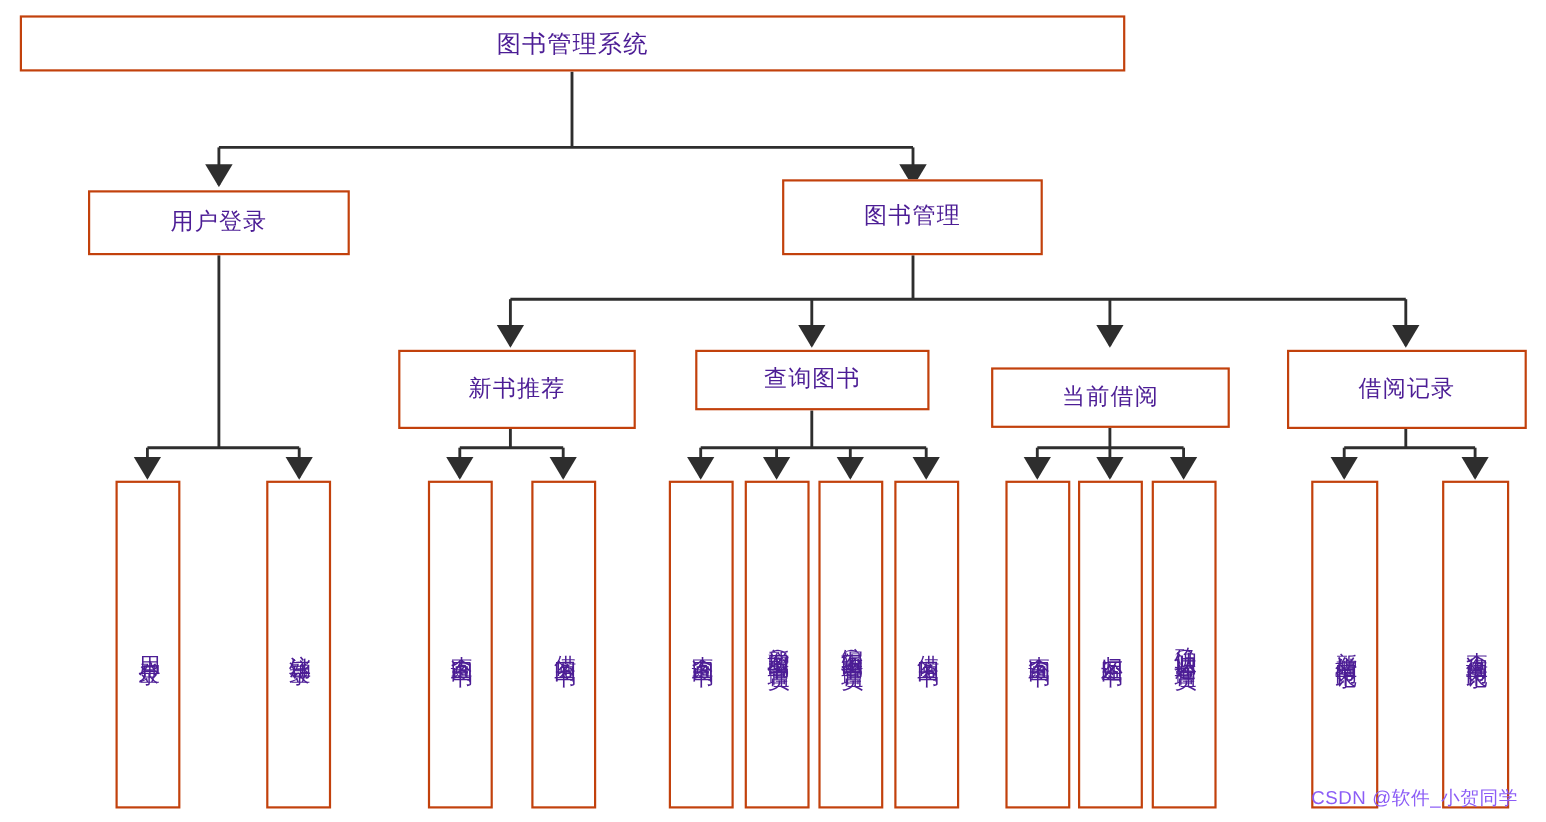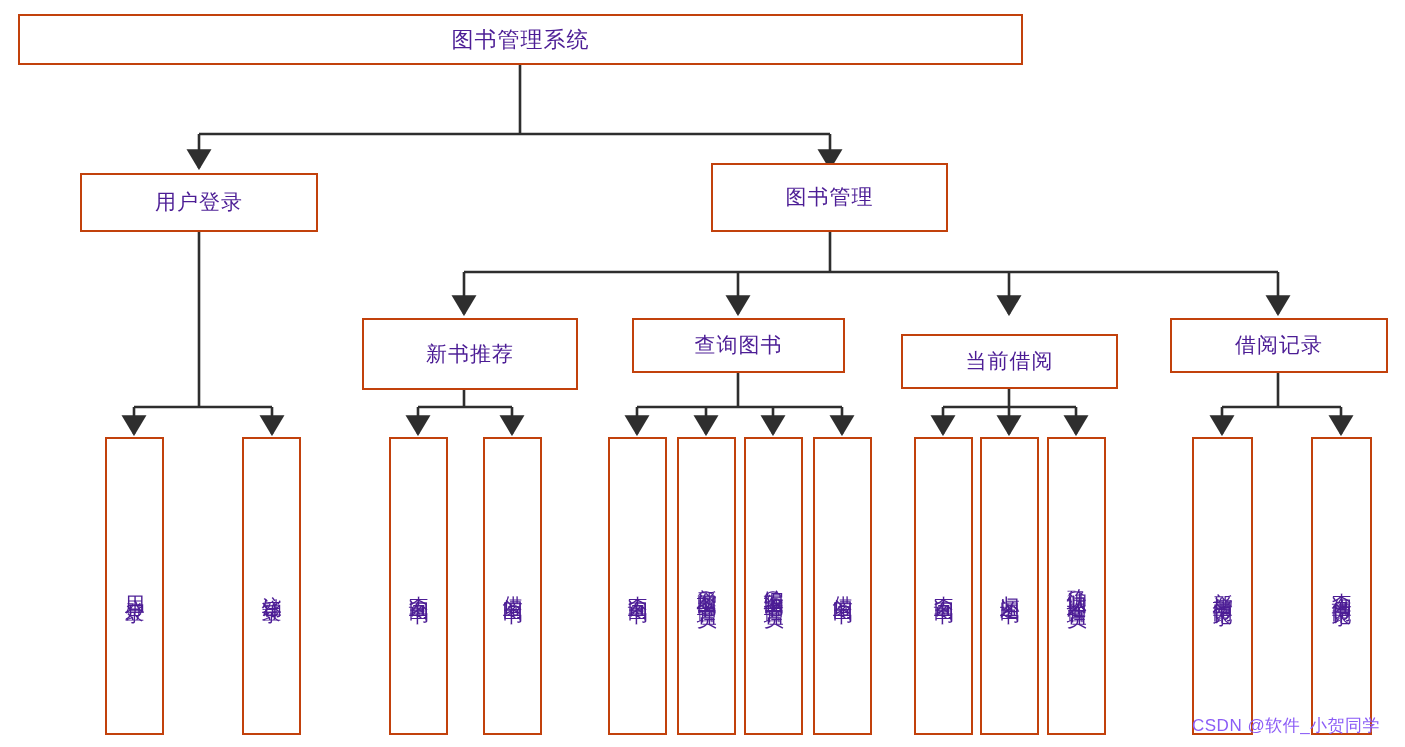--- a/index.html
+++ b/index.html
@@ -145,21 +145,21 @@
   </div>
 
   <div class="node horiz" style="left:632px; top:318px; width:213px; height:55px;">
     <span class="lbl">查询图书</span>
   </div>
 
   <div class="node horiz" style="left:901px; top:318px; width:217px; height:55px;margin-top:16px;">
     <span class="lbl">当前借阅</span>
   </div>
 
-  <div class="node horiz" style="left:1170px; top:318px; width:218px; height:55px;align-items:center;">
+  <div class="node horiz" style="left:1170px; top:318px; width:218px; height:72px;align-items:center;">
     <span class="lbl">借阅记录</span>
   </div>
 
   <div class="node vert" style="left:105px; top:437px; width:59px; height:298px;">
     <span class="lbl">用户登录</span>
   </div>
 
   <div class="node vert" style="left:242px; top:437px; width:59px; height:298px;">
     <span class="lbl">注销登录</span>
   </div>

